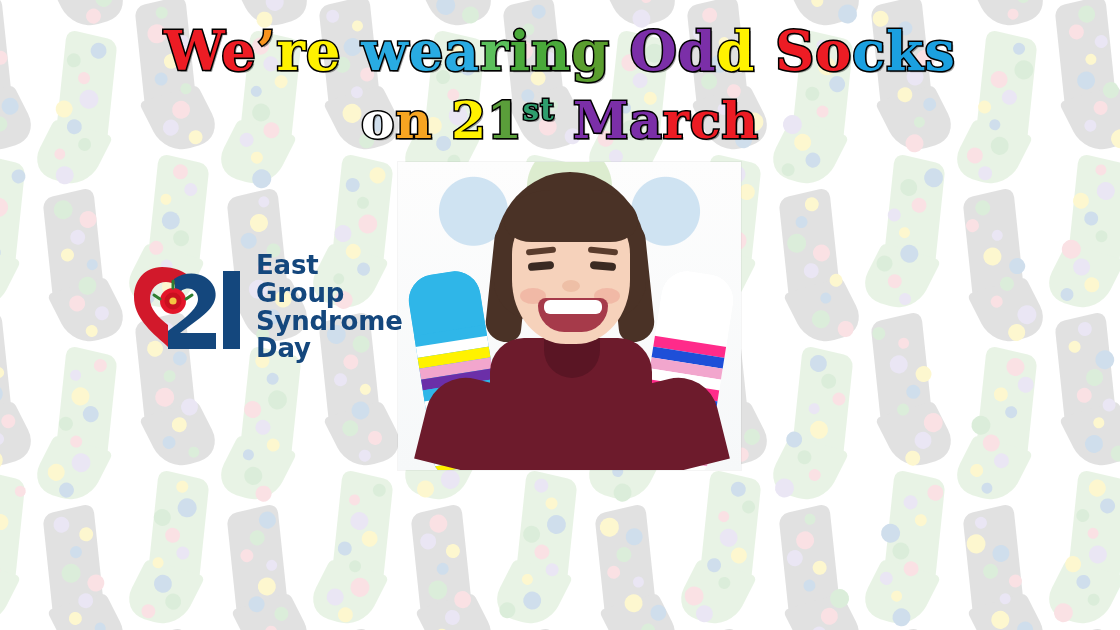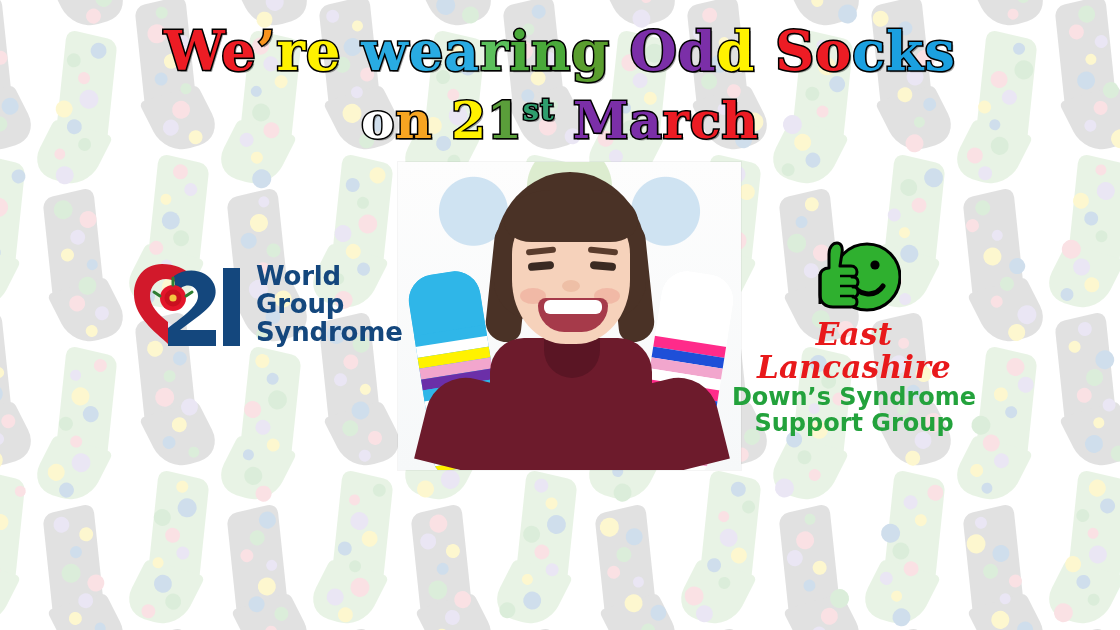--- a/index.html
+++ b/index.html
@@ -976,36 +976,22 @@
       <path d="M46 24 C60 14 80 18 86 32 C91 44 84 54 72 63 L52 78 L88 78 L88 94 L40 94 L40 76 C56 64 70 54 70 44 C70 37 64 32 57 34 C53 35 50 38 48 42 Z" fill="#14477d"></path>
       <rect x="95" y="16" width="17" height="78" fill="#14477d"></rect>
       <g transform="translate(45,46)">
         <circle cx="0" cy="0" r="13" fill="#e2152a"></circle>
         <circle cx="0" cy="0" r="8.5" fill="#c9101f"></circle>
         <circle cx="0" cy="0" r="3.6" fill="#f4c542"></circle>
         <path d="M-13 -2 l-6 -4 M13 -2 l6 -4 M0 -13 l0 -7" stroke="#2e7d32" stroke-width="3" fill="none" stroke-linecap="round"></path>
       </g>
     </svg>
     <div id="wdsd-text">
-      <div>World</div>
+      <div>East</div>
       <div>Group</div>
       <div>Syndrome</div>
+      <div>Day</div>
     </div>
   </div>
 
-  <div id="el-logo">
-    <svg id="el-mark" viewBox="0 0 94 78">
-      <circle cx="60" cy="39" r="33" fill="#2fb02f" stroke="#000" stroke-width="3"></circle>
-      <circle cx="68" cy="27" r="4.6" fill="#000"></circle>
-      <path d="M45 44 C50 58 68 60 76 48" stroke="#000" stroke-width="5" fill="none" stroke-linecap="round"></path>
-      <path d="M22 30 L22 16 C22 9 26 5 30 5 C34 5 36 9 35 15 L33 28 L44 28 C48 28 50 31 50 34 C50 37 48 39 45 39 L46 39 C49 39 51 41 51 44 C51 47 49 49 46 49 L47 49 C50 49 51 51 51 54 C51 57 49 59 46 59 L46 59 C49 59 50 61 50 64 C50 67 48 69 44 69 L26 69 C18 69 13 64 13 57 L13 38 C13 33 17 30 22 30 Z" fill="#2fb02f" stroke="#000" stroke-width="3" stroke-linejoin="round"></path>
-      <path d="M13 36 L13 66" stroke="#000" stroke-width="3" fill="none"></path>
-      <path d="M33 38 L48 38 M33 48 L48 48 M33 58 L47 58" stroke="#000" stroke-width="2.4" fill="none"></path>
-    </svg>
-    <div id="el-title">East Lancashire</div>
-    <div id="el-sub">
-      <div>Down’s Syndrome</div>
-      <div>Support Group</div>
-    </div>
-  </div>
 
 
 </div>
 
 </body></html>

